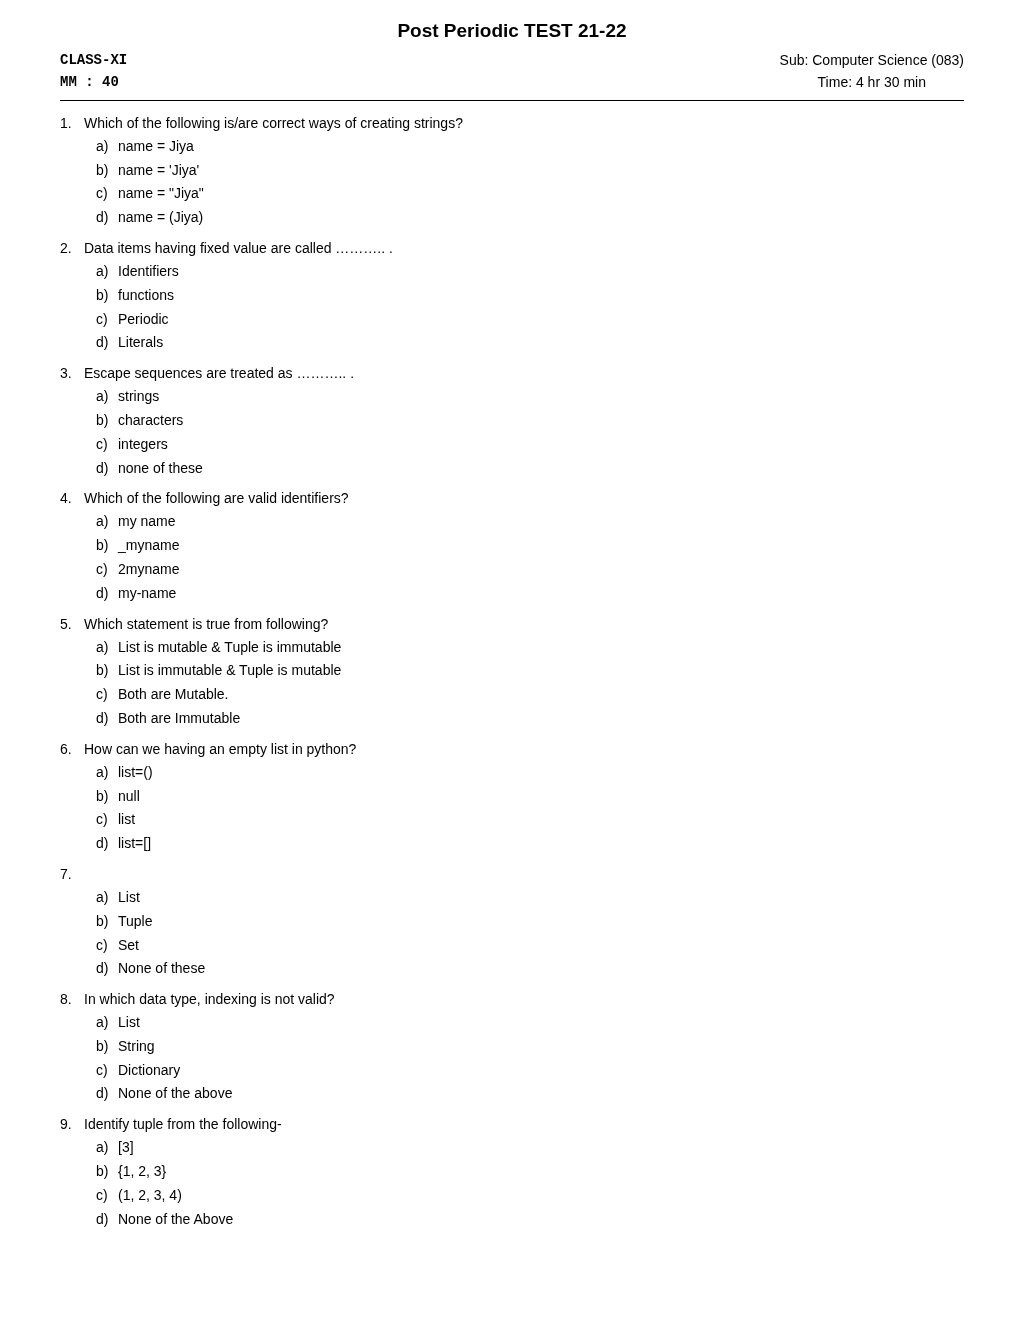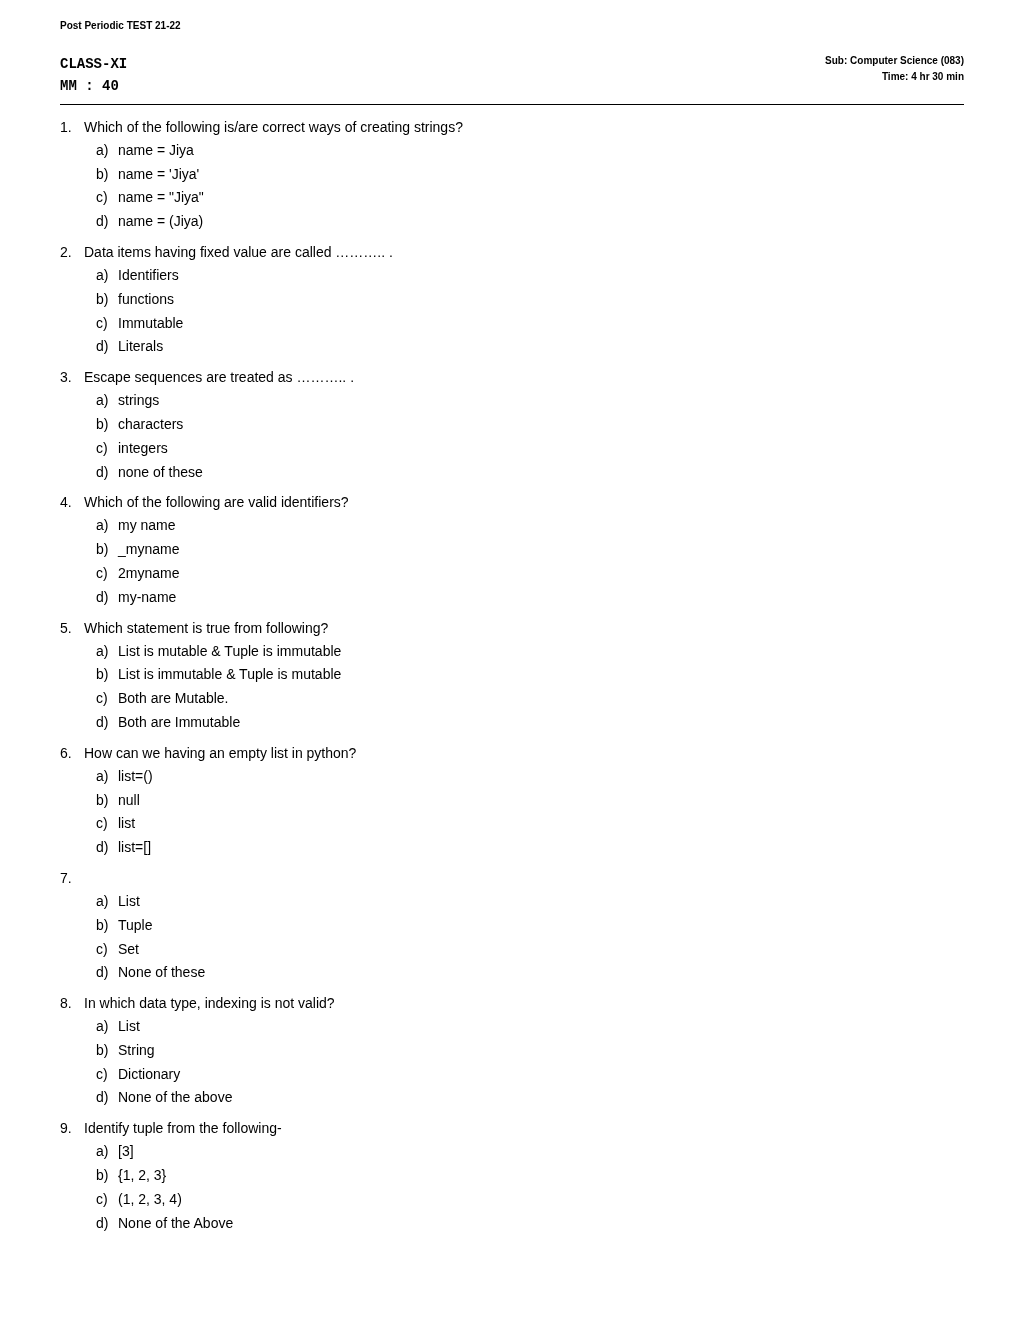--- a/index.html
+++ b/index.html
@@ -12,45 +12,45 @@
       font-family: Arial, sans-serif;
       font-size: 14px;
       background: #fff;
       color: #000;
       width: 1024px;
       min-height: 1319px;
       padding: 20px 60px 40px 60px;
     }
 
     .header-title {
-      text-align: left;
+      text-align: center;
       font-weight: bold;
-      font-size: 10px;
-      margin-bottom: 22px;
+      font-size: 19px;
+      margin-bottom: 7px;
     }
 
     .header-info {
       display: flex;
       justify-content: space-between;
       align-items: flex-start;
       margin-bottom: 4px;
     }
 
     .header-left {
       font-weight: bold;
       font-size: 14px;
       line-height: 1.6;
       font-family: Liberation Mono, monospace;
     }
 
     .header-right {
-      font-weight: bold;
-      font-size: 10px;
+      font-weight: normal;
+      font-size: 14px;
       line-height: 1.6;
-      text-align: right;
+      text-align: center;
     }
 
     .divider {
       border: none;
       border-top: 1.5px solid #000;
       margin: 6px 0 14px 0;
     }
 
     .questions {
       list-style: none;
@@ -140,21 +140,21 @@
         <li class="option-item">
           <span class="opt-label">a)</span>
           <span>Identifiers</span>
         </li>
         <li class="option-item">
           <span class="opt-label">b)</span>
           <span>functions</span>
         </li>
         <li class="option-item">
           <span class="opt-label">c)</span>
-          <span>Immutable</span>
+          <span>Periodic</span>
         </li>
         <li class="option-item">
           <span class="opt-label">d)</span>
           <span>Literals</span>
         </li>
       </ul>
     </div>
     <div class="question-block">
       <div class="question-text">
         <span class="q-num">3.</span>

